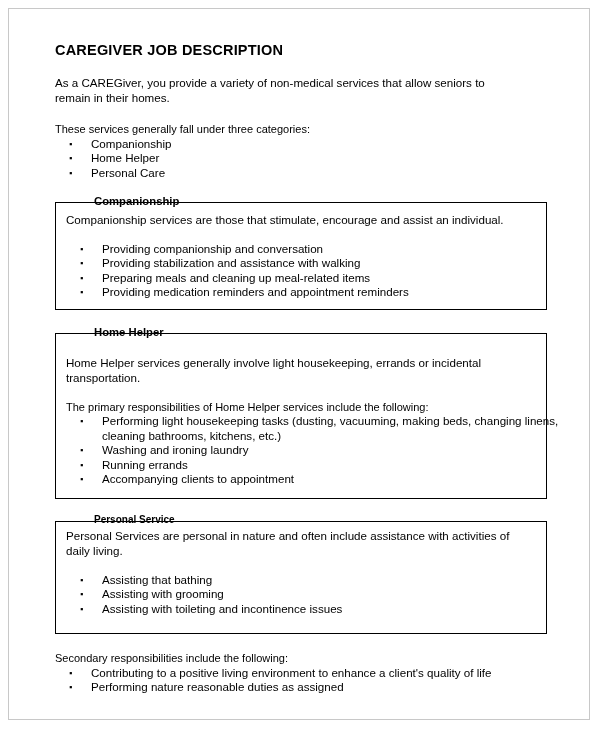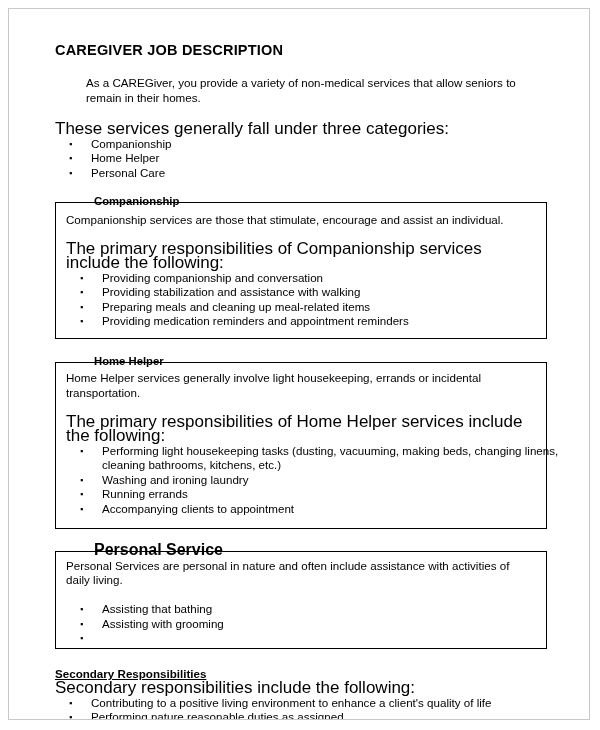--- a/index.html
+++ b/index.html
@@ -43,24 +43,24 @@
     line-height: 1.2;
   }
 
   .para {
     font-size: 11.6px;
     line-height: 14.5px;
     margin: 0;
     width: 448px;
   }
 
-  .para.intro { margin-bottom: 17px; margin-left: 31px; }
+  .para.intro { margin-bottom: 17px; }
 
   .lead {
-    font-size: 17px;
+    font-size: 11px;
     line-height: 14.5px;
     margin: 0;
   }
 
   ul.blist {
     list-style: none;
     margin: 0;
     padding: 0;
   }
   ul.blist li {
@@ -134,21 +134,20 @@
         <span class="bullet">▪</span>
         <span>Personal Care</span>
       </li>
     </ul>
 
     <div class="box-wrap" style="margin-top:21px;">
       <div class="box-legend">Companionship</div>
       <div class="box" style="padding-top:10px;padding-bottom:9px;">
         <p class="para" style="width:470px;">Companionship services are those that stimulate, encourage and assist an individual.</p>
         <div class="spacer-line"></div>
-        <p class="lead">The primary responsibilities of Companionship services include the following:</p>
         <ul class="blist">
           <li>
             <span class="bullet">▪</span>
             <span>Providing companionship and conversation</span>
           </li>
           <li>
             <span class="bullet">▪</span>
             <span>Providing stabilization and assistance with walking</span>
           </li>
           <li>
@@ -158,21 +157,21 @@
           <li>
             <span class="bullet">▪</span>
             <span>Providing medication reminders and appointment reminders</span>
           </li>
         </ul>
       </div>
     </div>
 
     <div class="box-wrap" style="margin-top:23px;">
       <div class="box-legend">Home Helper</div>
-      <div class="box" style="padding-top:8px;padding-bottom:11px;">
+      <div class="box" style="padding-top:22px;padding-bottom:11px;">
         <p class="para" style="width:450px;">Home Helper services generally involve light housekeeping, errands or incidental transportation.</p>
         <div class="spacer-line"></div>
         <p class="lead">The primary responsibilities of Home Helper services include the following:</p>
         <ul class="blist">
           <li style="width:462px;">
             <span class="bullet">▪</span>
             <span>Performing light housekeeping tasks (dusting, vacuuming, making beds, changing linens, cleaning bathrooms, kitchens, etc.)</span>
           </li>
           <li>
             <span class="bullet">▪</span>
@@ -184,42 +183,42 @@
           </li>
           <li>
             <span class="bullet">▪</span>
             <span>Accompanying clients to appointment</span>
           </li>
         </ul>
       </div>
     </div>
 
     <div class="box-wrap" style="margin-top:22px;">
-      <div class="box-legend" style="font-size:16px;">Personal Service</div>
+      <div class="box-legend" style="font-size:10px;">Personal Service</div>
       <div class="box" style="padding-top:7px;padding-bottom:17px;">
         <p class="para" style="width:448px;">Personal Services are personal in nature and often include assistance with activities of daily living.</p>
         <div class="spacer-line"></div>
         <ul class="blist">
           <li>
             <span class="bullet">▪</span>
             <span>Assisting that bathing</span>
           </li>
           <li>
             <span class="bullet">▪</span>
             <span>Assisting with grooming</span>
           </li>
           <li>
             <span class="bullet">▪</span>
+            <span>Assisting with toileting and incontinence issues</span>
           </li>
         </ul>
       </div>
     </div>
 
     <div style="margin-top:17px;">
-      <p class="sec-head">Secondary Responsibilities</p>
       <p class="lead">Secondary responsibilities include the following:</p>
       <ul class="blist">
         <li>
           <span class="bullet">▪</span>
           <span>Contributing to a positive living environment to enhance a client's quality of life</span>
         </li>
         <li>
           <span class="bullet">▪</span>
           <span>Performing nature reasonable duties as assigned</span>
         </li>

